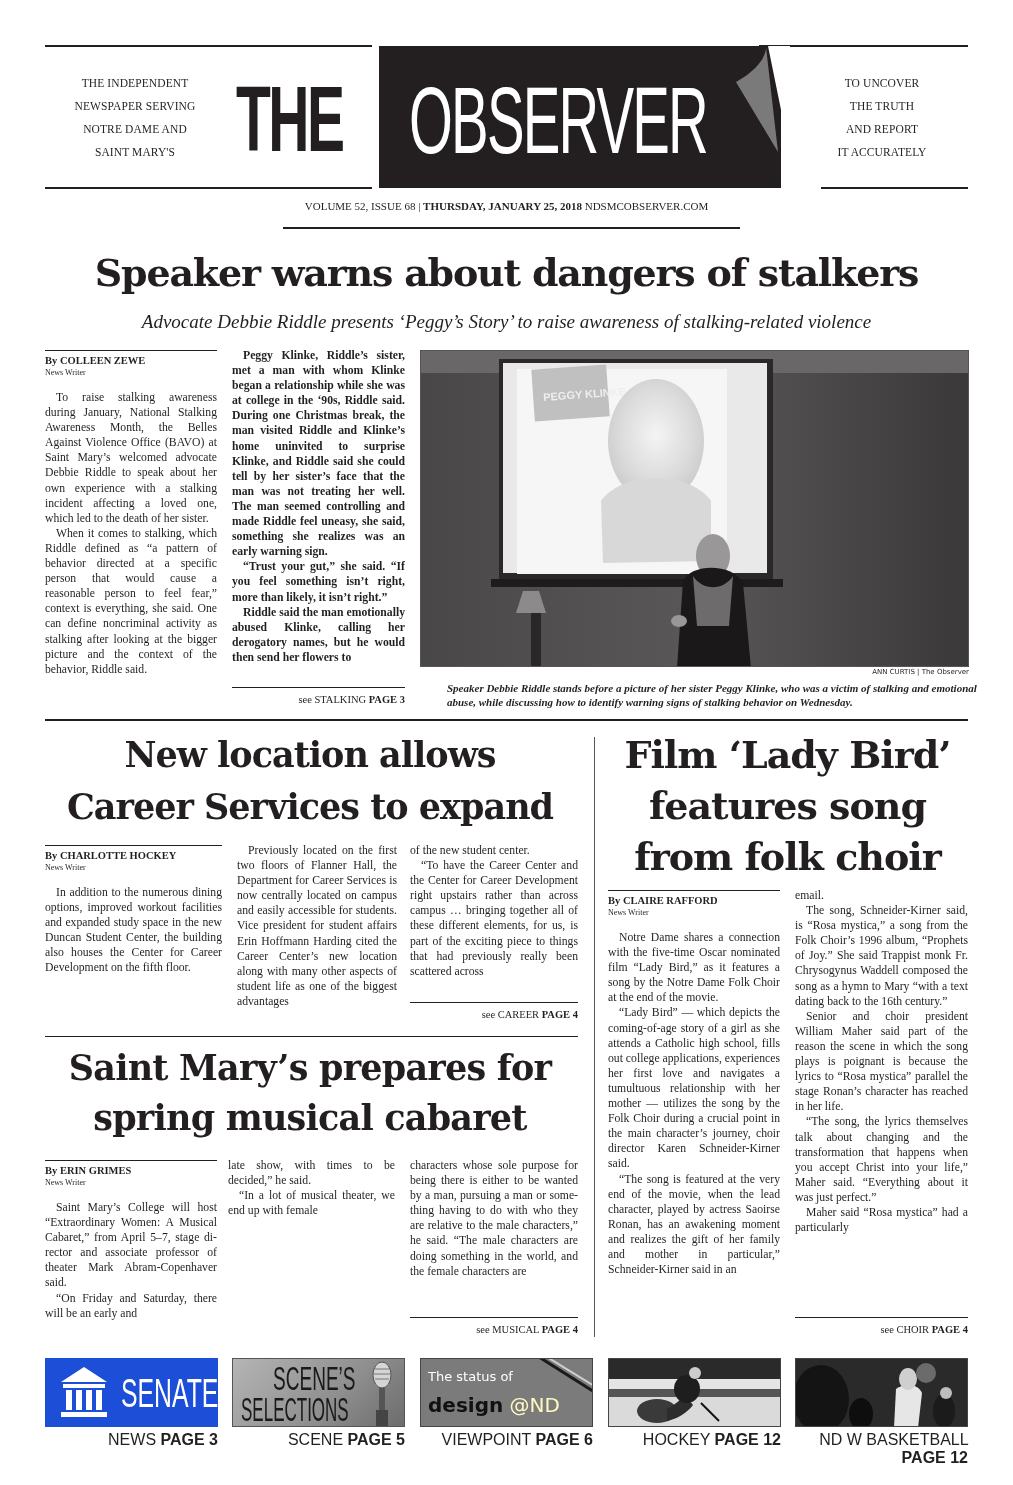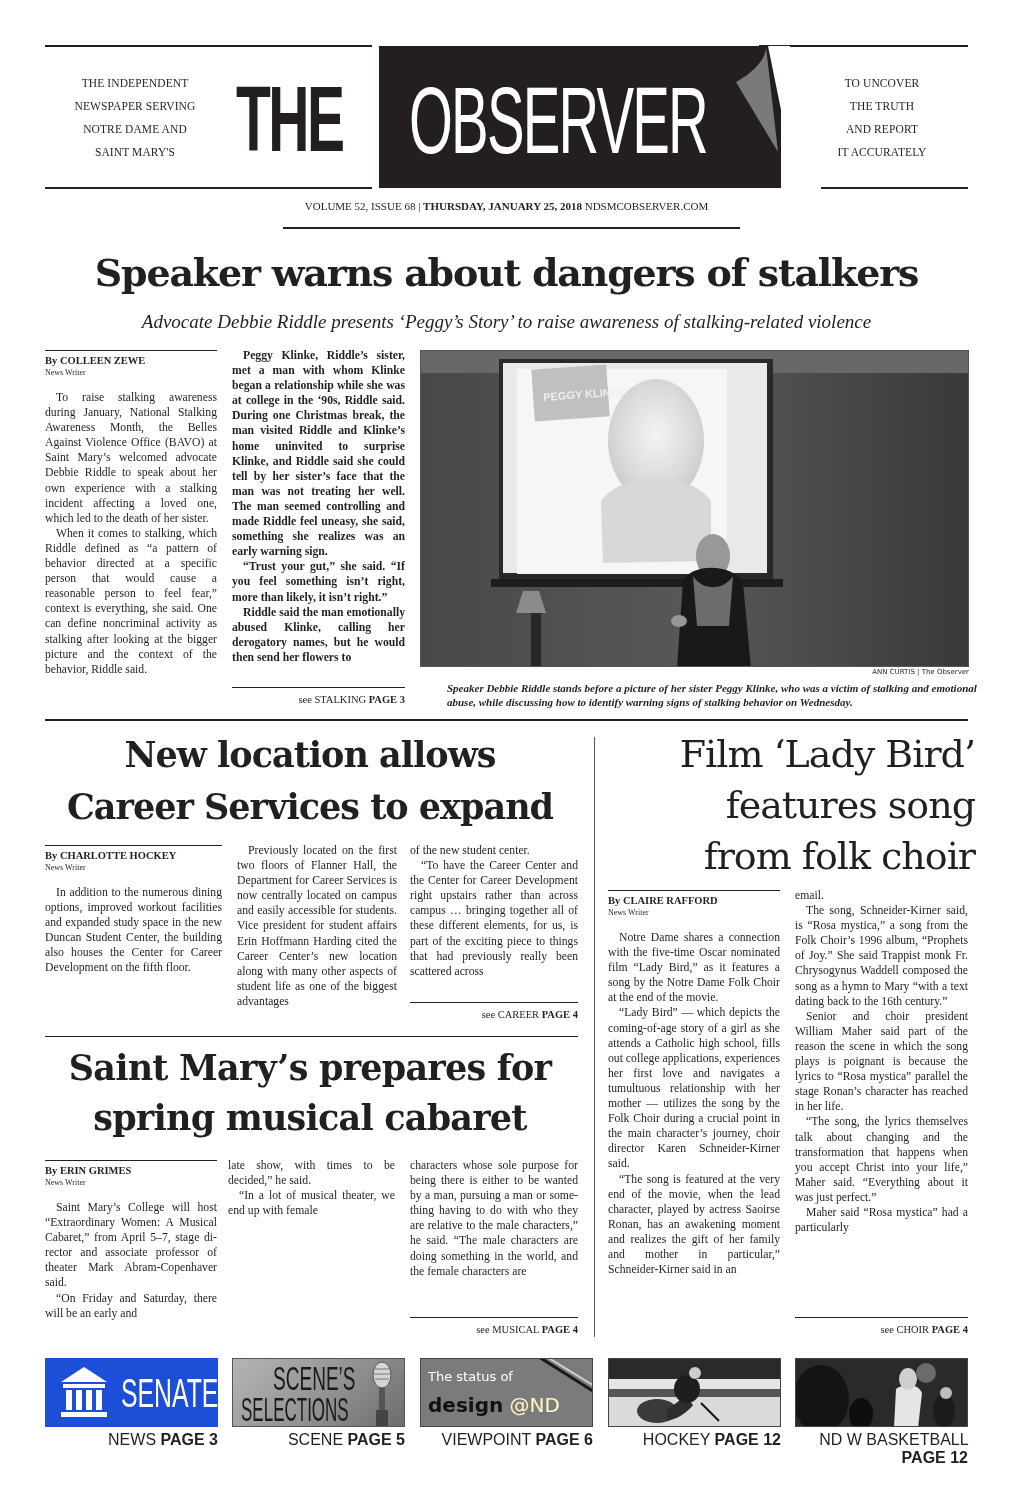--- a/index.html
+++ b/index.html
@@ -29,21 +29,21 @@
   .jump { position: absolute; text-align: right; font-family: "Liberation Serif", serif; font-size: 10.5px; color: #231f20; }
   .jump b { font-weight: bold; }
 
   
   .photo { position: absolute; left: 420px; top: 350px; width: 549px; height: 317px; background: #3f3c3d; overflow: hidden; border: 1px solid #555; }
   .credit { position: absolute; left: 420px; top: 668px; width: 549px; text-align: right; font-family: "DejaVu Sans", sans-serif; font-size: 7px; color: #231f20; }
   .caption { position: absolute; left: 420px; top: 681px; width: 560px; font-family: "Liberation Serif", serif; font-style: italic; font-weight: bold; font-size: 11px; line-height: 14px; color: #231f20; margin-left: 27px; }
 
   
   .head2 { position: absolute; text-align: center; font-family: "DejaVu Serif", serif; font-weight: bold; color: #231f20; letter-spacing: -1px; }
-  .head-light { position: absolute; text-align: right; font-family: "DejaVu Serif", serif; font-weight: normal; color: #231f20; letter-spacing: -1px; }
+  .head-light { position: absolute; text-align: center; font-family: "DejaVu Serif", serif; font-weight: bold; color: #231f20; letter-spacing: -1px; }
 
   
   .teaser { position: absolute; top: 1358px; width: 173px; height: 69px; overflow: hidden; }
   .teaser-label { position: absolute; top: 1431px; width: 173px; text-align: right; font-family: Liberation Sans, sans-serif; font-size: 16px; color: #231f20; }
   .teaser-label b { font-weight: bold; }
 </style>
 </head>
 <body>
 
 <div>

